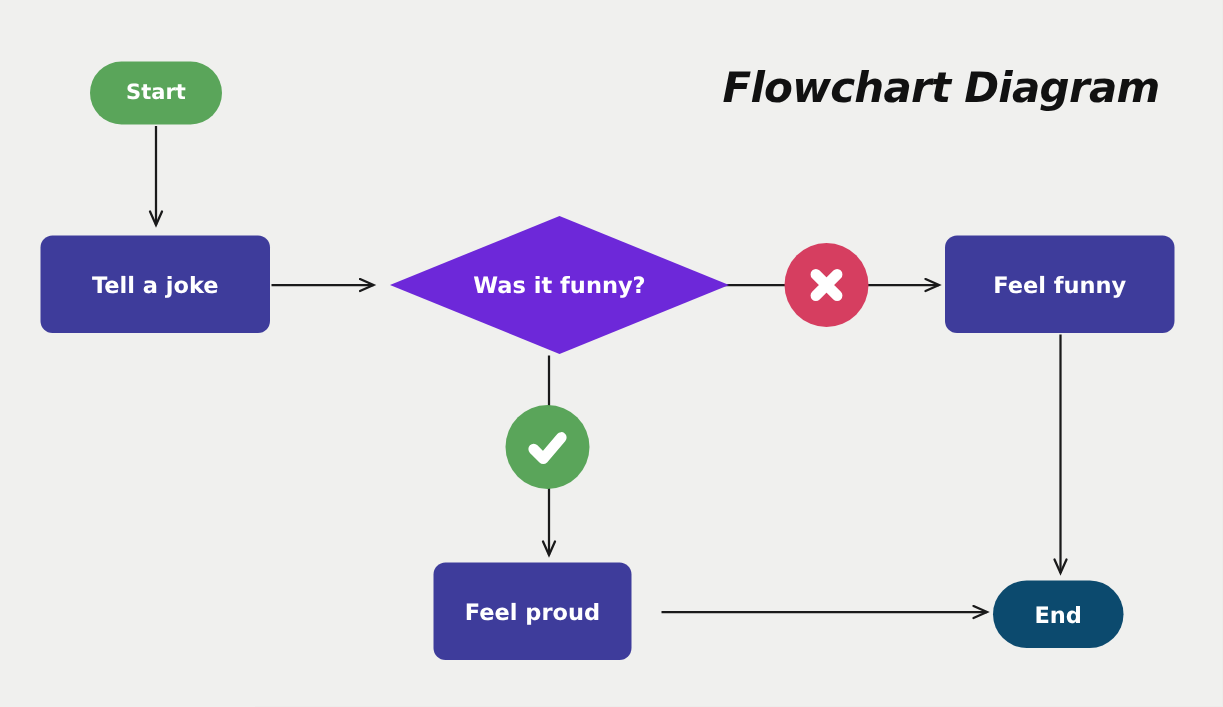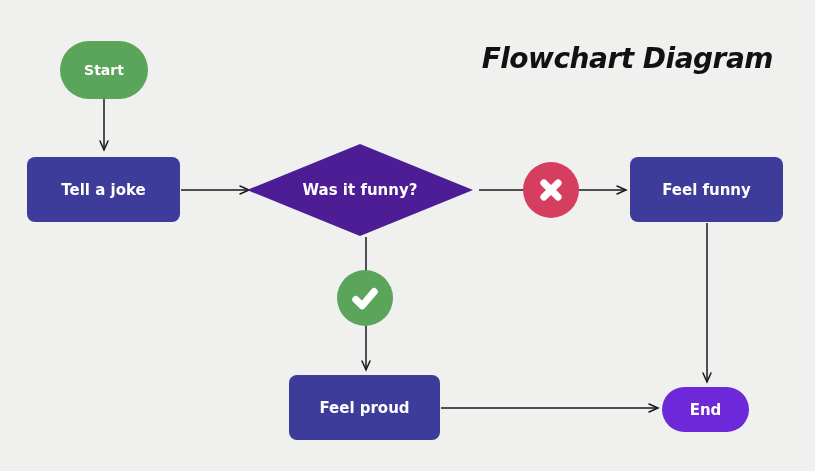--- a/index.html
+++ b/index.html
@@ -43,29 +43,29 @@
     text-align:center;
     box-sizing:border-box;
   }
   .pill{ border-radius:999px; }
   .rect{
     background:#3E3C9B;
     border-radius:8px;
     text-align:center;
   }
   .green-node{ background:#5AA55A; }
-  .red-node{ background:#6d28d9; }
-  #node-start{ left:60px; top:41px; width:88px; height:58px; font-size:14px; }
+  .red-node{ background:#0c4a6e; }
+  #node-start{ left:60px; top:41px; width:88px; height:42px; font-size:14px; }
   #node-tell-a-joke{ left:27px; top:157px; width:153px; height:65px; }
   #node-feel-akward{ left:630px; top:157px; width:153px; height:65px; }
-  #node-feel-proud{ left:289px; top:375px; width:151px; height:65px; }
+  #node-feel-proud{ left:289px; top:375px; width:132px; height:65px; }
   #node-end{ left:662px; top:387px; width:87px; height:45px; }
   #node-was-it-funny{
-    left:247px; top:144px; width:226px; height:92px;
-    background:#4c1d95;
+    left:260px; top:144px; width:226px; height:92px;
+    background:#6d28d9;
     clip-path:polygon(50% 0, 100% 50%, 50% 100%, 0 50%);
   }
   .badge{
     position:absolute;
     width:56px; height:56px;
     border-radius:50%;
     display:flex;
     align-items:center;
     justify-content:center;
   }

